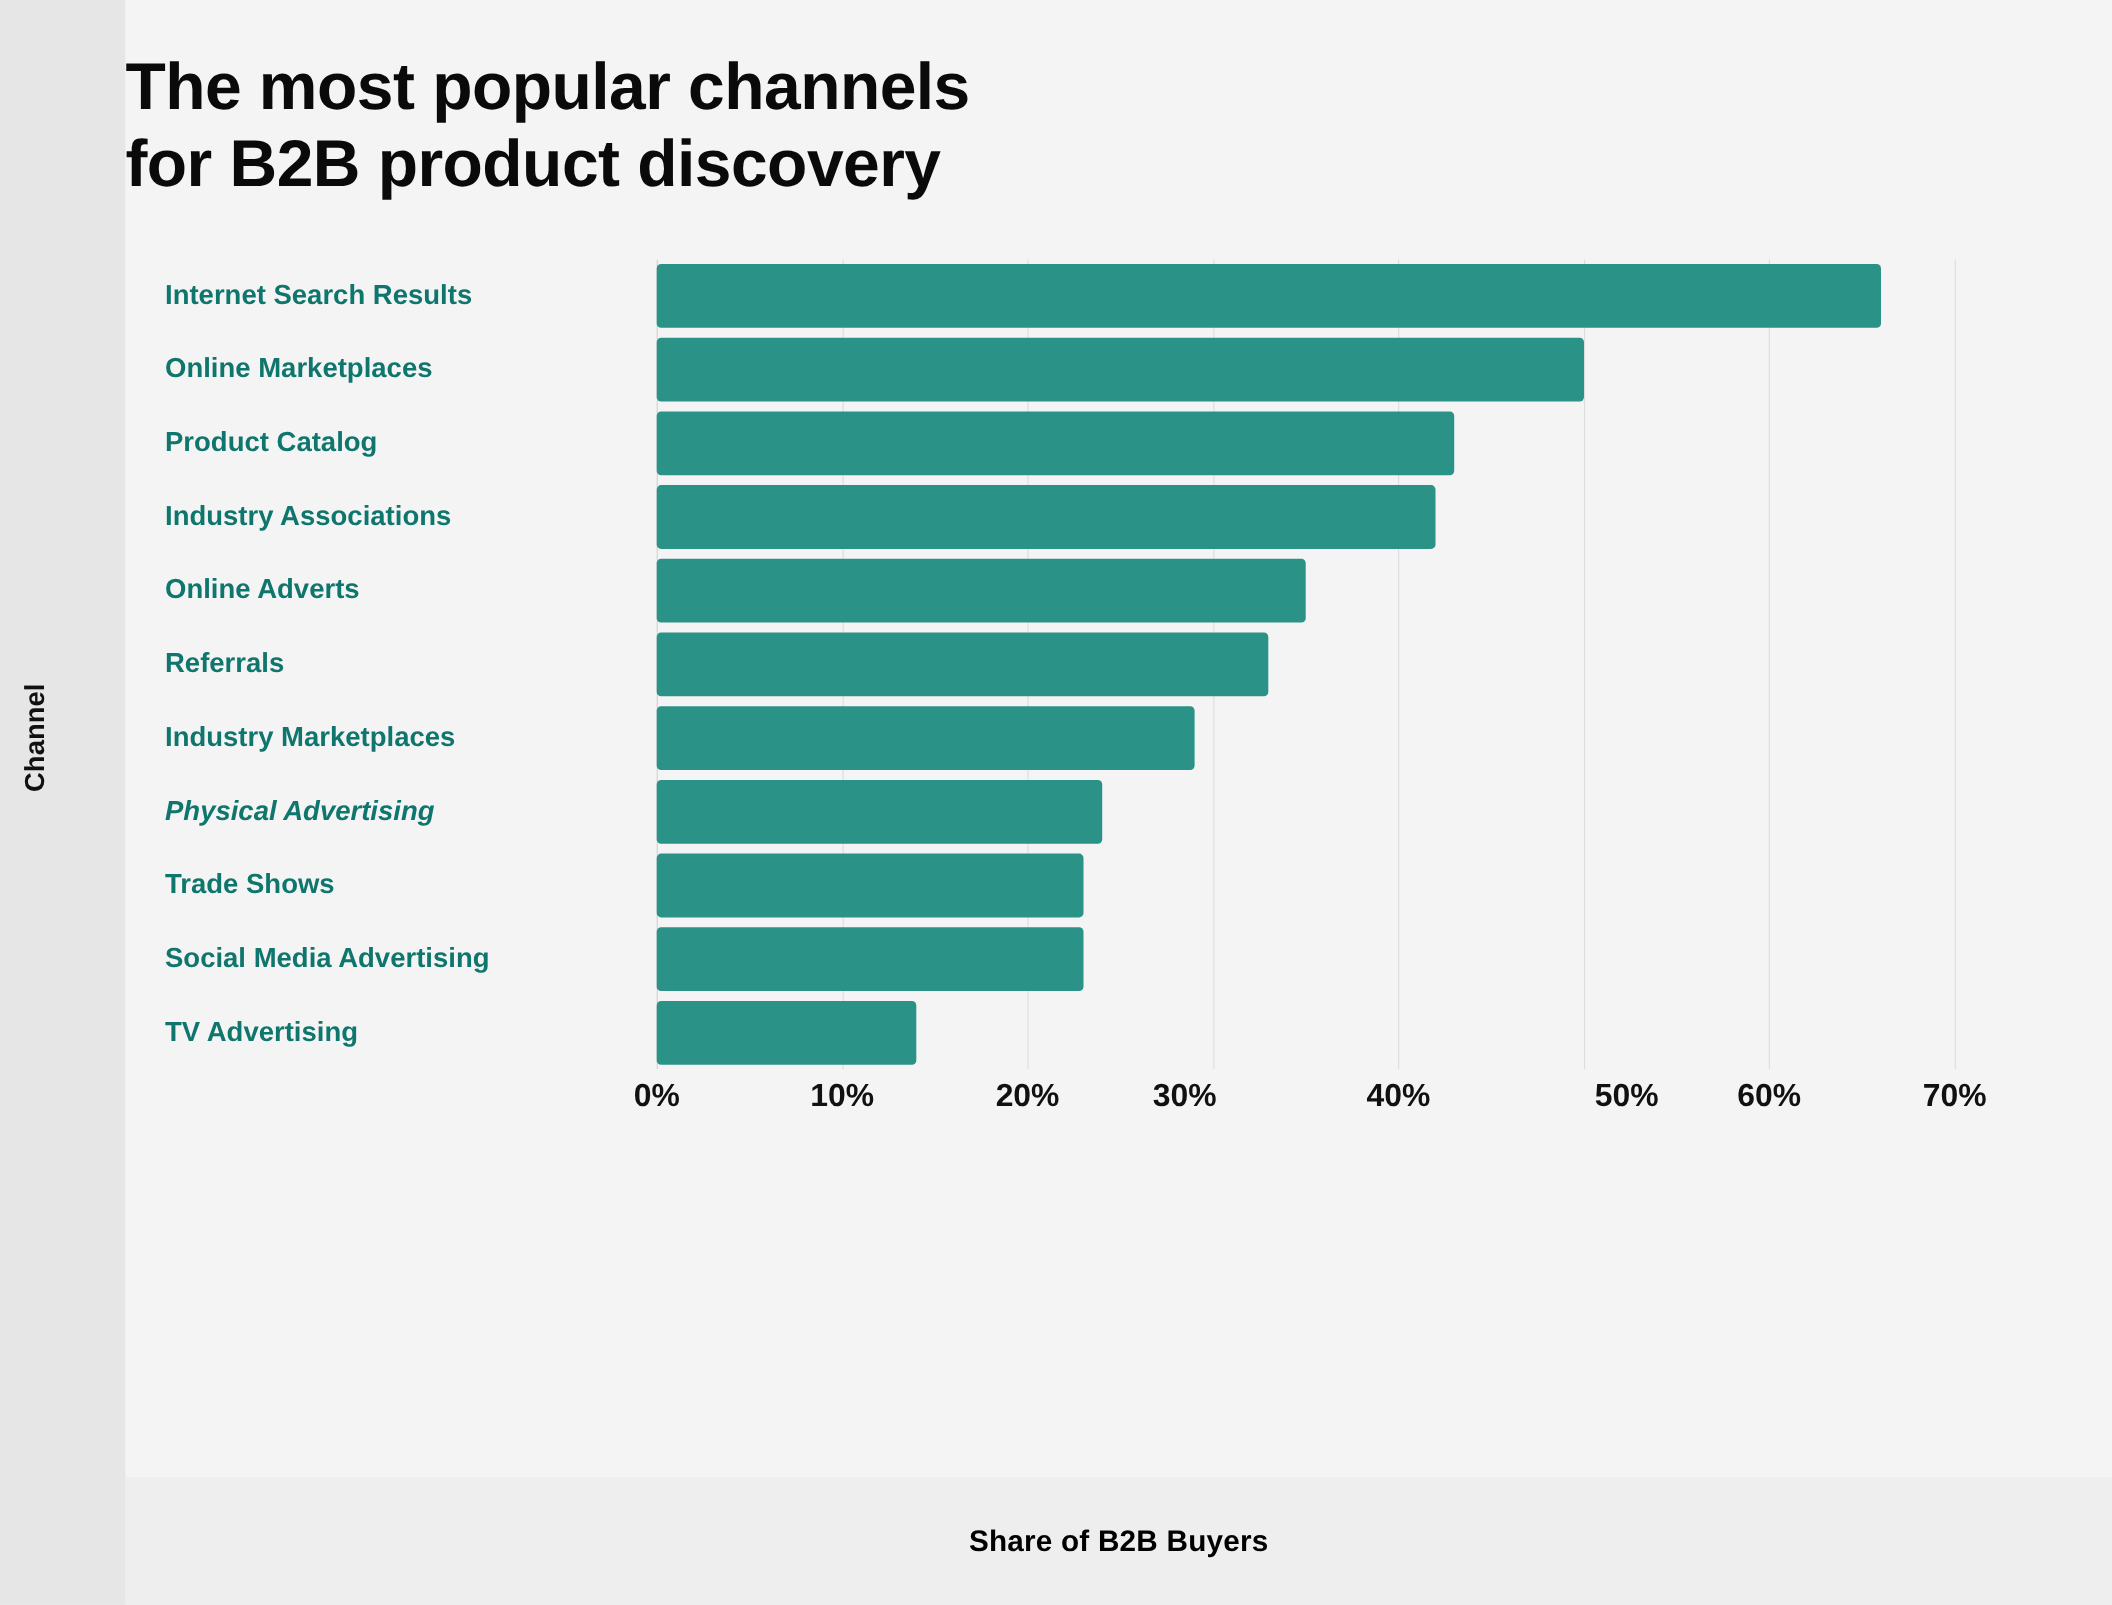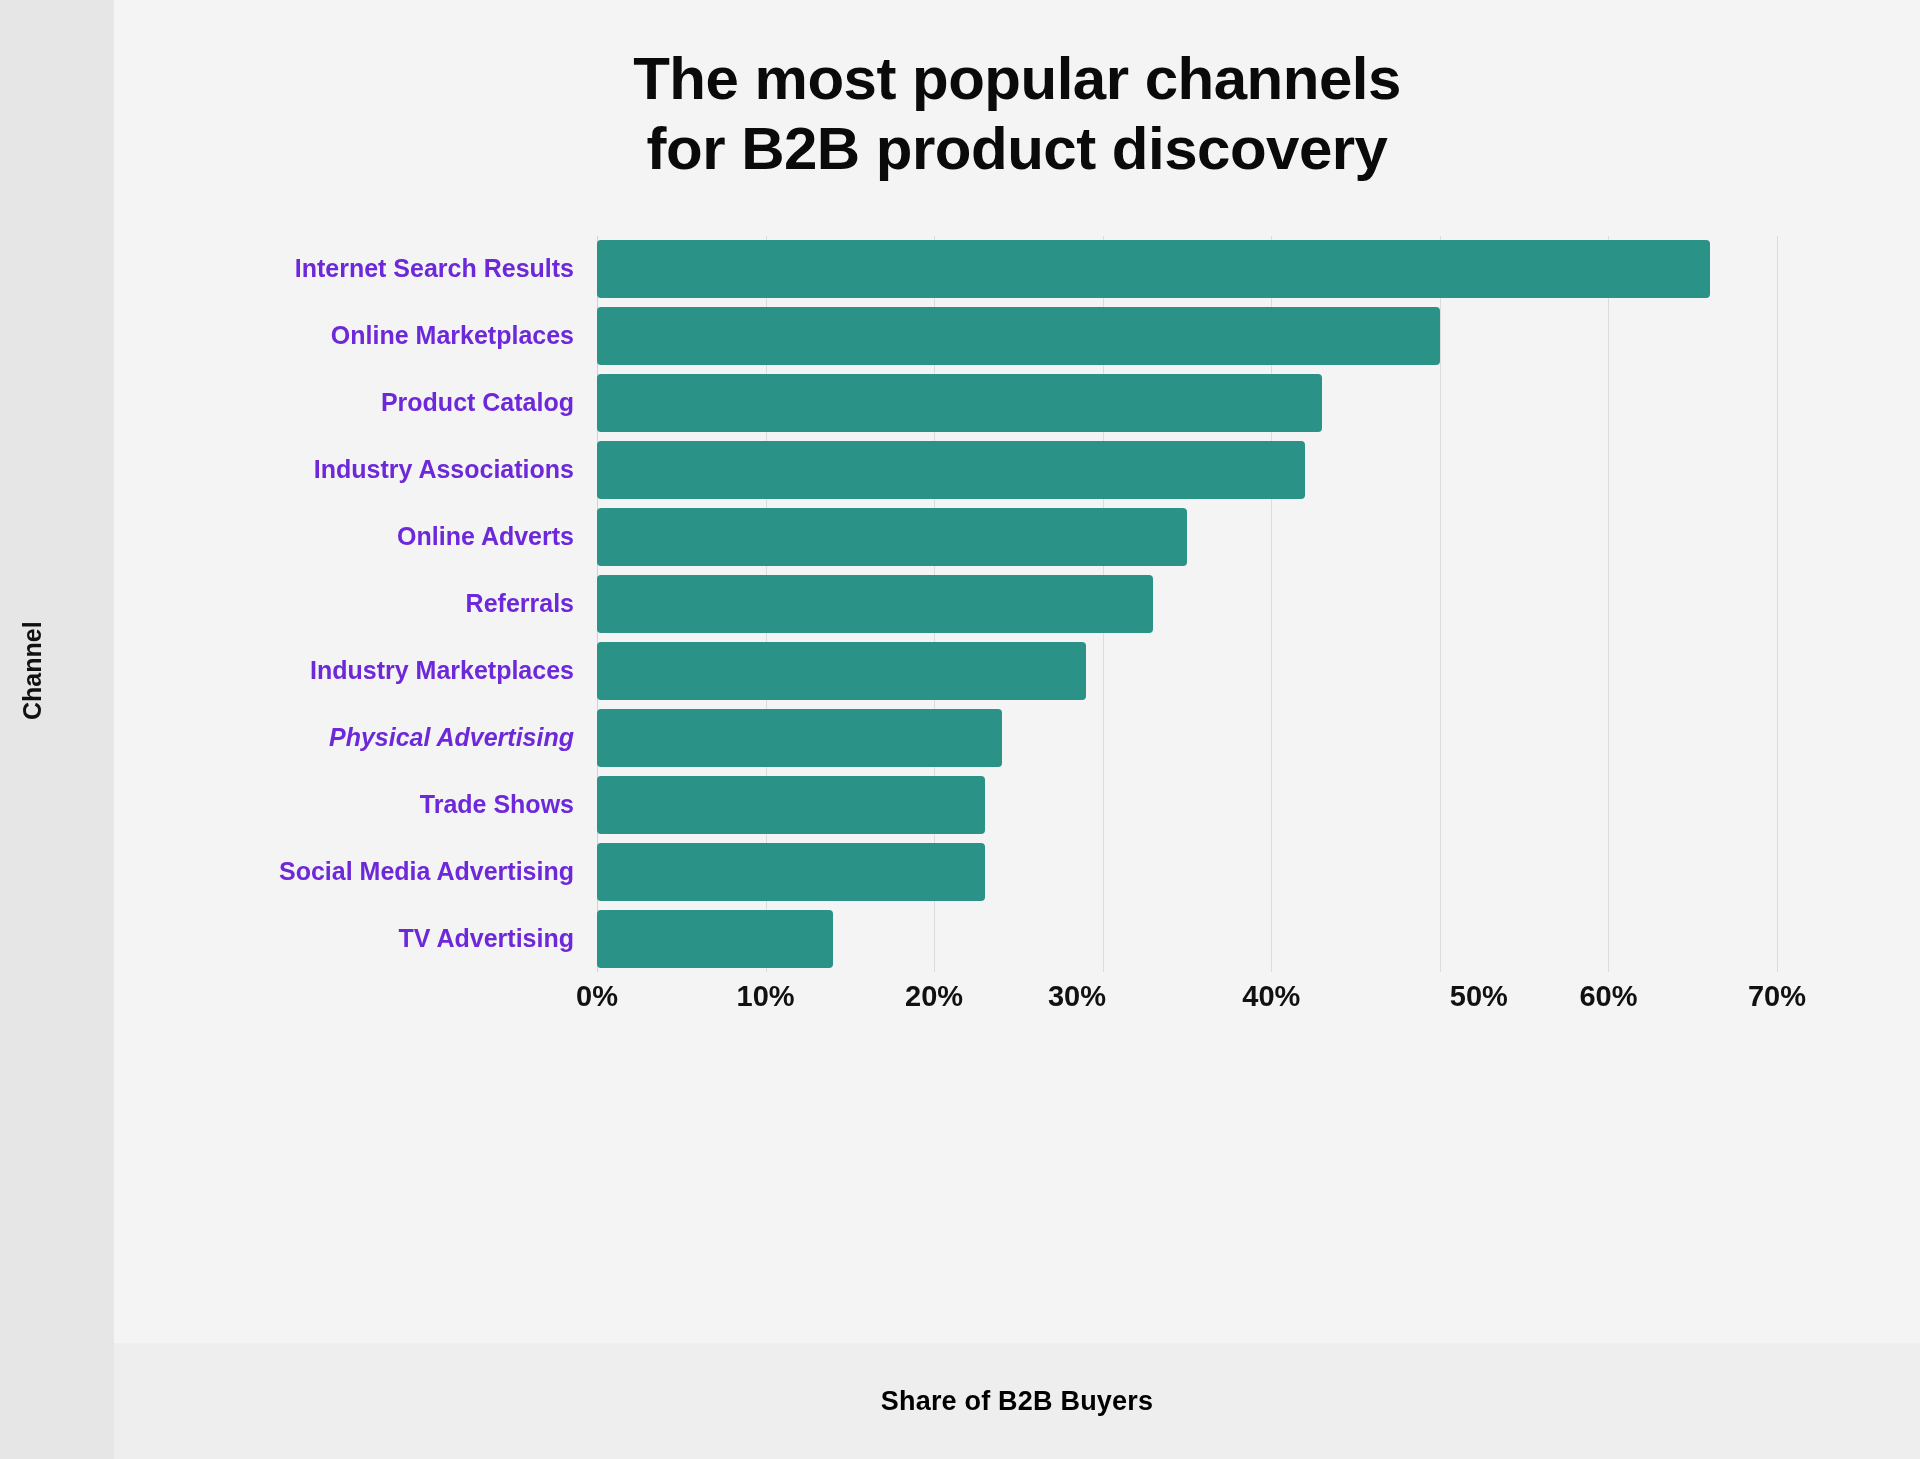--- a/index.html
+++ b/index.html
@@ -45,21 +45,21 @@
     color: #000000;
     letter-spacing: 0.2px;
   }
 
   
   .chart-title {
     position: absolute;
     left: 114px;
     top: 44px;
     width: 1806px;
-    text-align: center;
+    text-align: left;
     font-size: 60px;
     line-height: 1.17;
     font-weight: bold;
     color: #0a0a0a;
     font-family: "Liberation Sans", sans-serif;
     letter-spacing: -0.5px;
     font-stretch: condensed;
   }
   .chart-title .tline { display: block; }
 
@@ -119,24 +119,23 @@
     position: absolute;
     left: 150px;
     top: 236px;
     width: 424px;
     height: 736px;
   }
   .cat-label {
     position: absolute;
     right: 0;
     width: 100%;
-    text-align: right;
     font-size: 25px;
     font-weight: bold;
-    color: #6d28d9;
+    color: #0f766e;
     white-space: nowrap;
     line-height: 1;
   }
 
   
   .x-ticks {
     position: absolute;
     left: 597px;
     top: 980px;
     width: 1180px;

